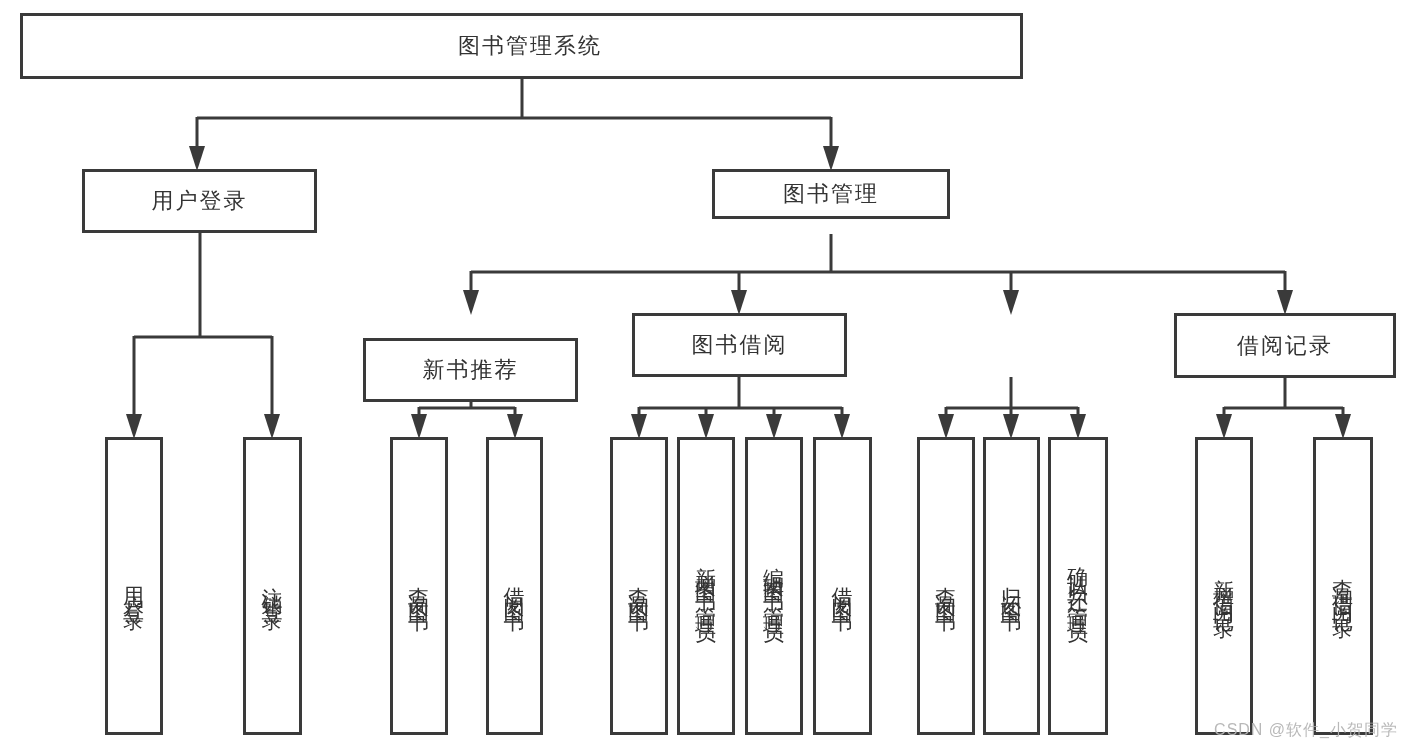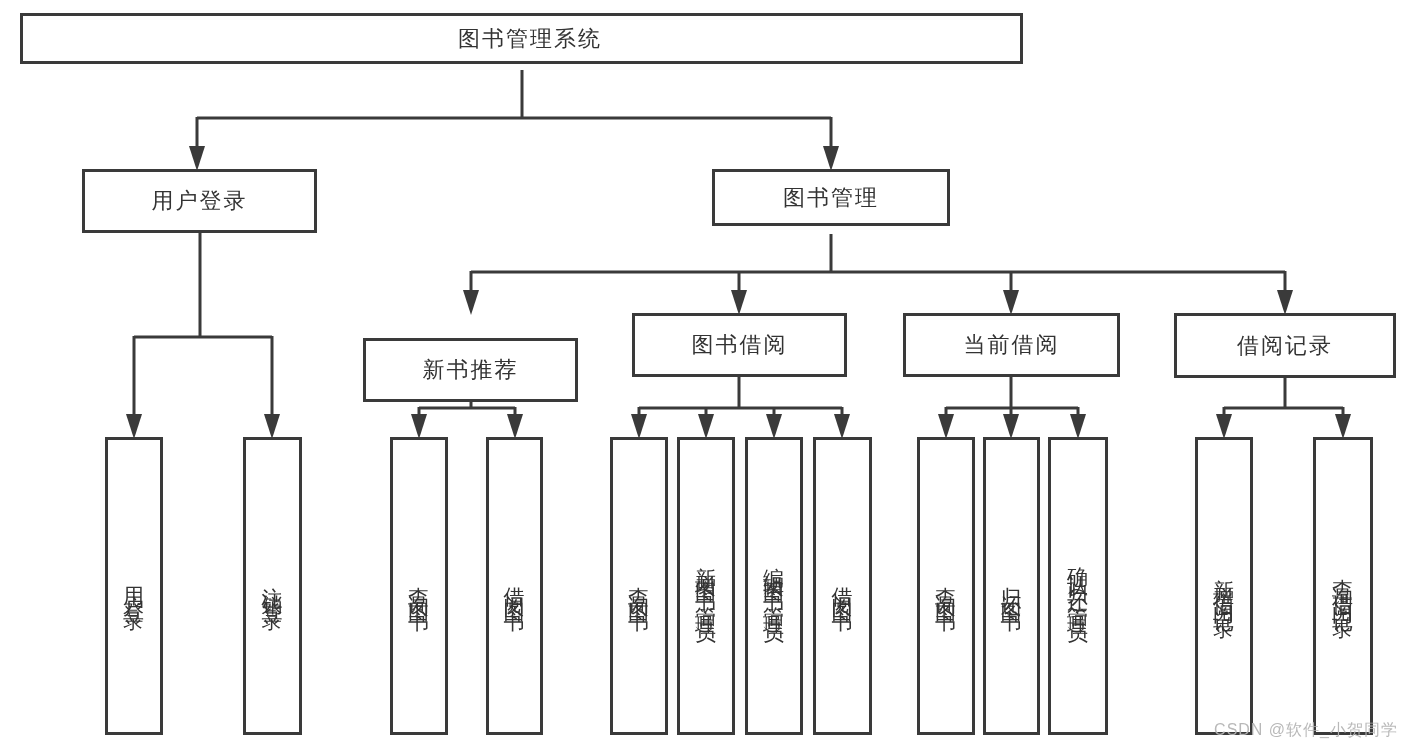--- a/index.html
+++ b/index.html
@@ -83,28 +83,27 @@
         <polygon points="766,414 782,414 774,439"></polygon>
         <polygon points="834,414 850,414 842,439"></polygon>
         <polygon points="938,414 954,414 946,439"></polygon>
         <polygon points="1003,414 1019,414 1011,439"></polygon>
         <polygon points="1070,414 1086,414 1078,439"></polygon>
         <polygon points="1216,414 1232,414 1224,439"></polygon>
         <polygon points="1335,414 1351,414 1343,439"></polygon>
       </g>
   </svg>
 
-  <div class="node h" style="left:20px;top:13px;width:1003px;height:51px;padding-left:17px;">图书管理系统</div>
+  <div class="node h" style="left:20px;top:13px;width:1003px;height:66px;padding-left:17px;">图书管理系统</div>
 
   <div class="node h" style="left:82px;top:169px;width:235px;height:64px;">用户登录</div>
-  <div class="node h" style="left:712px;top:169px;width:238px;height:57px;">图书管理</div>
+  <div class="node h" style="left:712px;top:169px;width:238px;height:50px;">图书管理</div>
 
   <div class="node h" style="left:363px;top:313px;width:215px;height:64px;margin-top:25px;">新书推荐</div>
   <div class="node h" style="left:632px;top:313px;width:215px;height:64px;">图书借阅</div>
-  <div class="node h" style="left:903px;top:313px;width:217px;height:64px;">当前借阅</div>
   <div class="node h" style="left:1174px;top:313px;width:222px;height:65px;">借阅记录</div>
 
   <div class="node v" style="left:105px;top:437px;width:58px;height:298px;">用户登录</div>
   <div class="node v" style="left:243px;top:437px;width:59px;height:298px;">注销登录</div>
 
   <div class="node v" style="left:390px;top:437px;width:58px;height:298px;">查询图书</div>
   <div class="node v" style="left:486px;top:437px;width:57px;height:298px;">借阅图书</div>
 
   <div class="node v" style="left:610px;top:437px;width:58px;height:298px;">查询图书</div>
   <div class="node v" style="left:677px;top:437px;width:58px;height:298px;">新增图书（管理员）</div>

